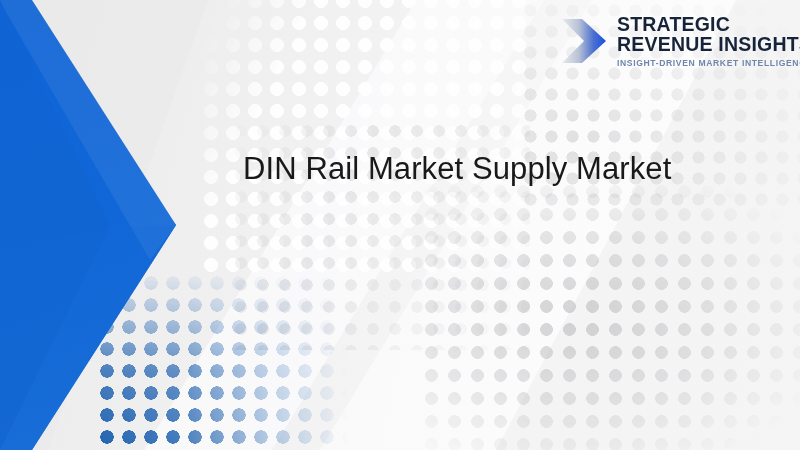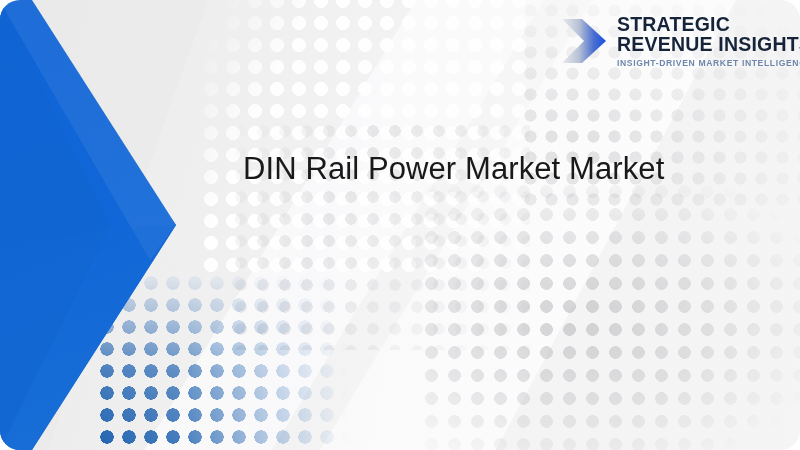--- a/index.html
+++ b/index.html
@@ -10,21 +10,20 @@
   body {
     font-family: "Liberation Sans", sans-serif;
   }
 
   #slide {
     position: relative;
     width: 800px;
     height: 450px;
     overflow: hidden;
     background: #f4f4f5;
-    border-radius: 20px;
   }
 
   
   .bg-base {
     position: absolute;
     inset: 0;
     background: linear-gradient(105deg,
                 #ebebec 0%,
                 #eeeeef 22%,
                 #f2f2f3 42%,
@@ -258,15 +257,15 @@
       </defs>
       <path d="M2,3 L22,3 L46,25 L22,47 L2,47 L24,25 Z" fill="url(#chevGrad)"></path>
     </svg>
     <div class="logo-text">
       <div class="logo-line">STRATEGIC</div>
       <div class="logo-line">REVENUE INSIGHTS</div>
       <div class="logo-tag">INSIGHT-DRIVEN MARKET INTELLIGENCE</div>
     </div>
   </div>
 
-  <div class="title">DIN Rail Power Market Market</div>
+  <div class="title">DIN Rail Market Supply Market</div>
 
 </div>
 
 </body></html>

